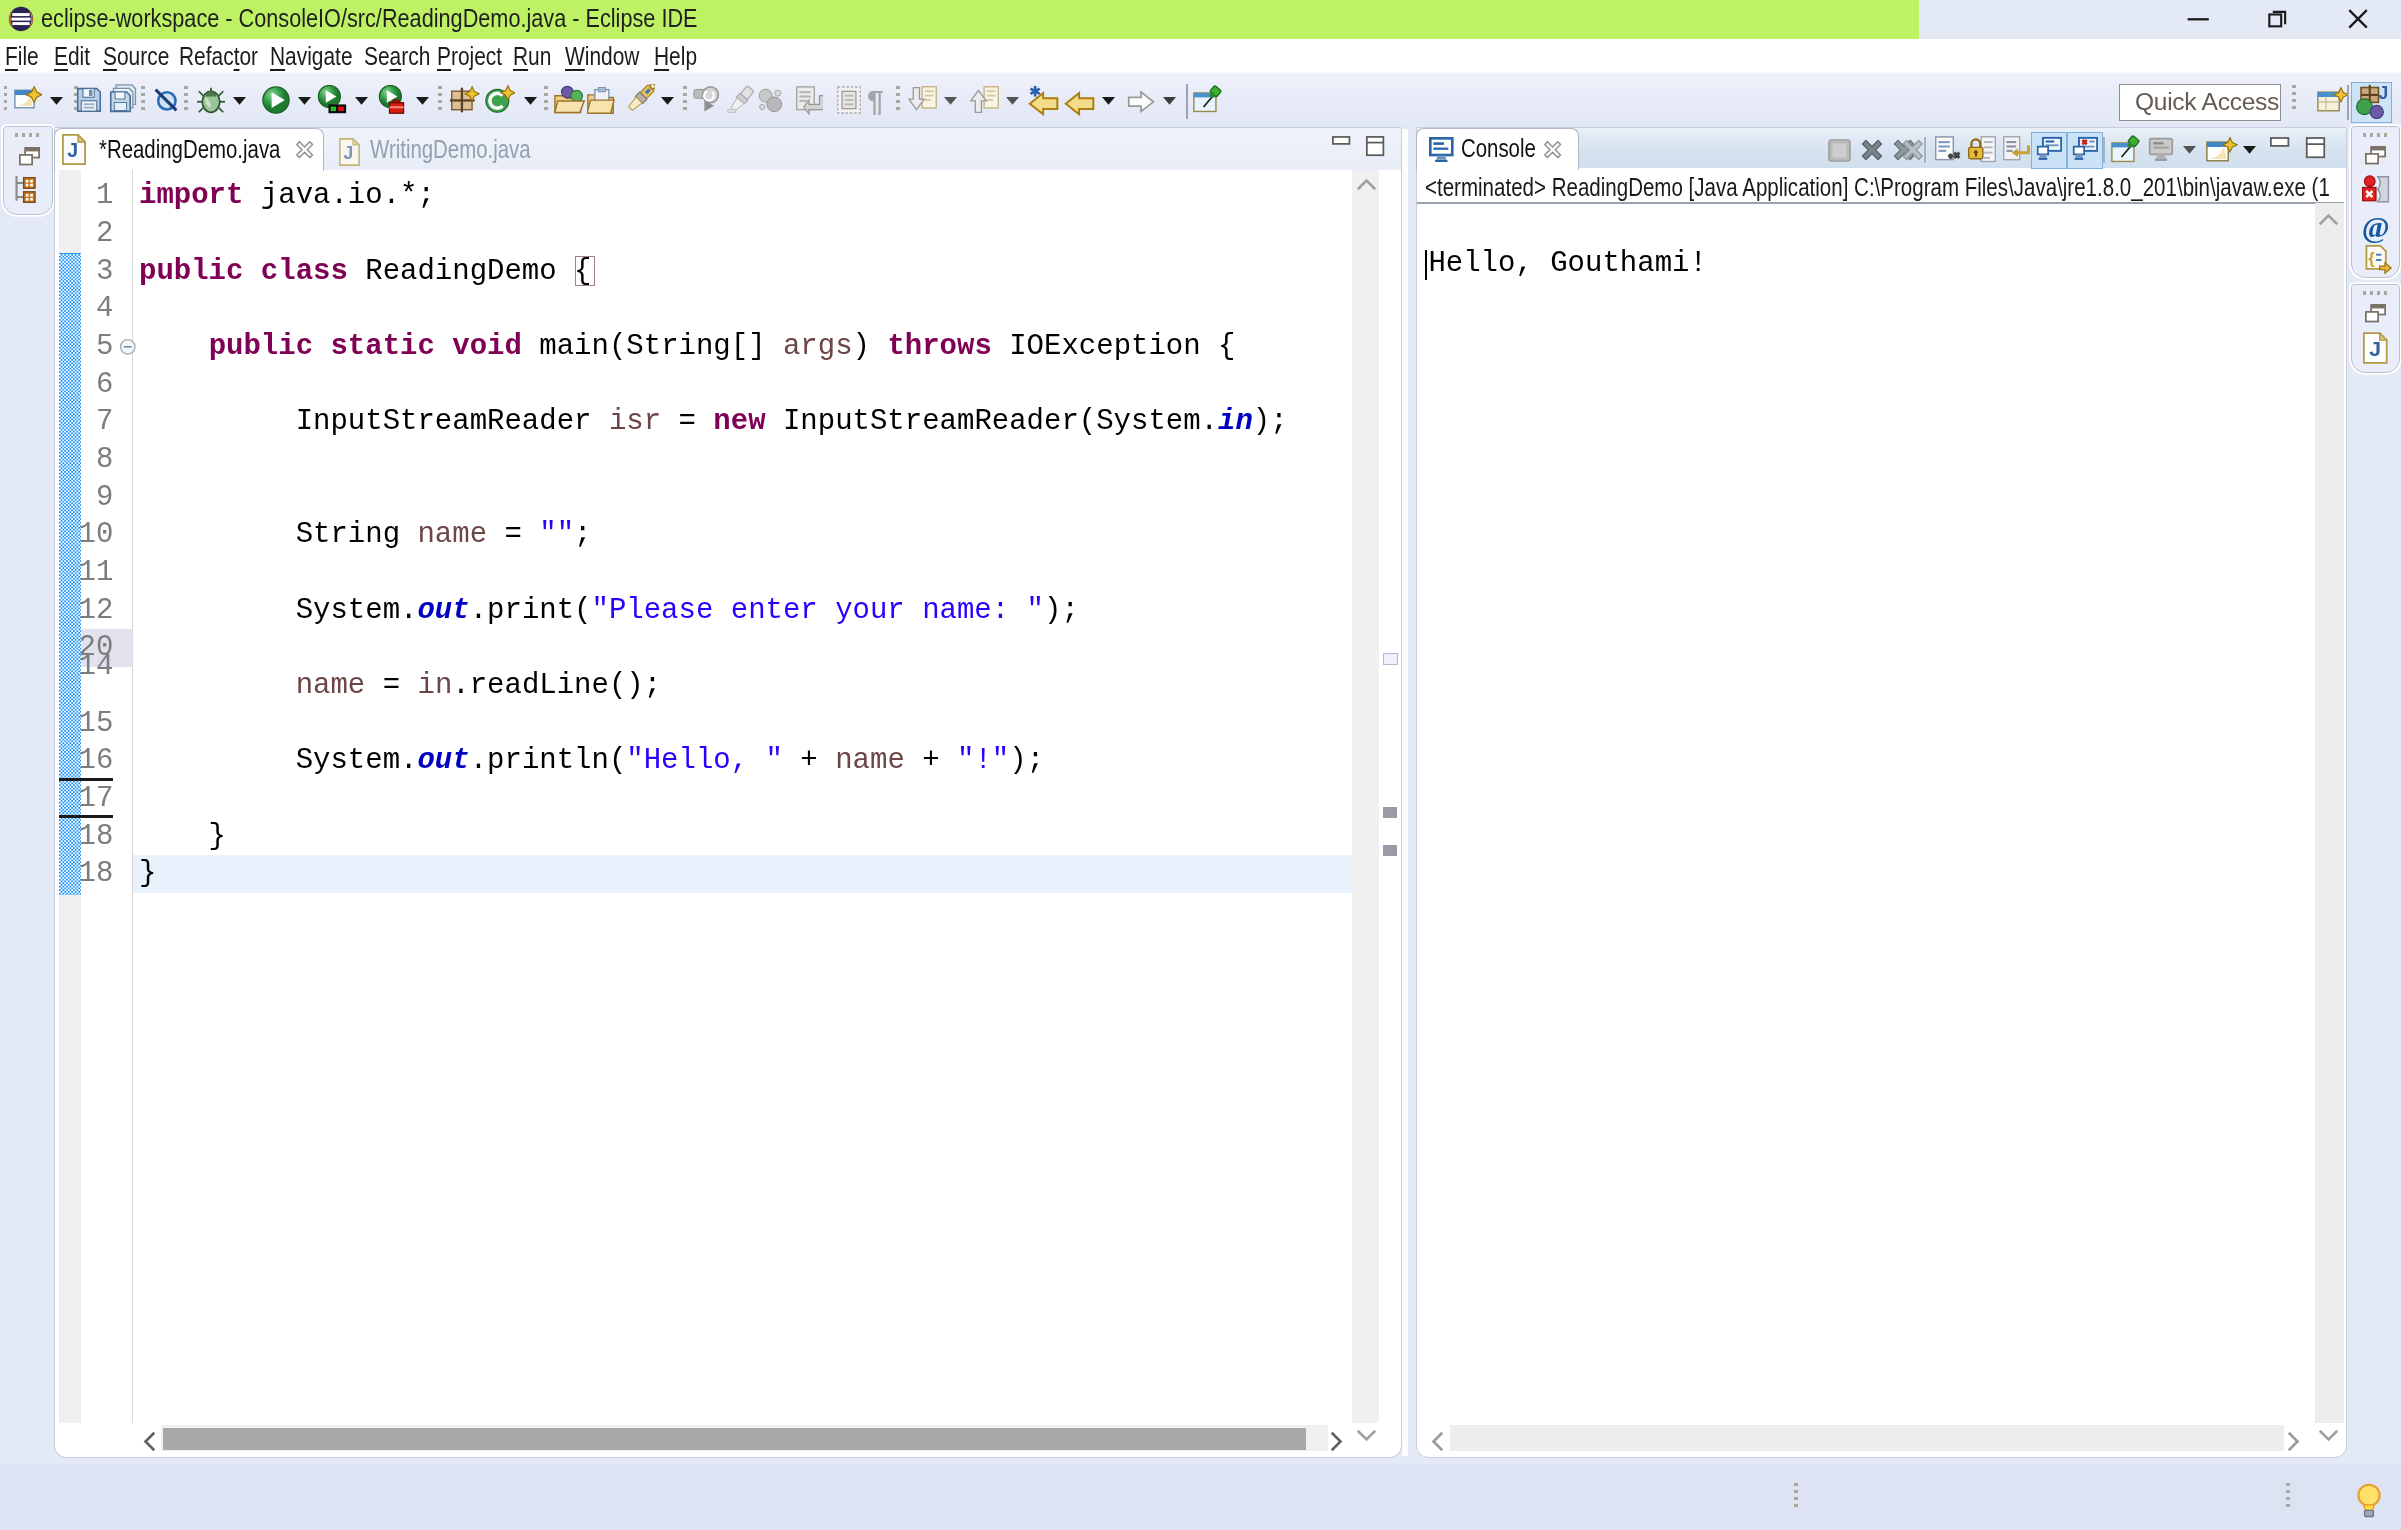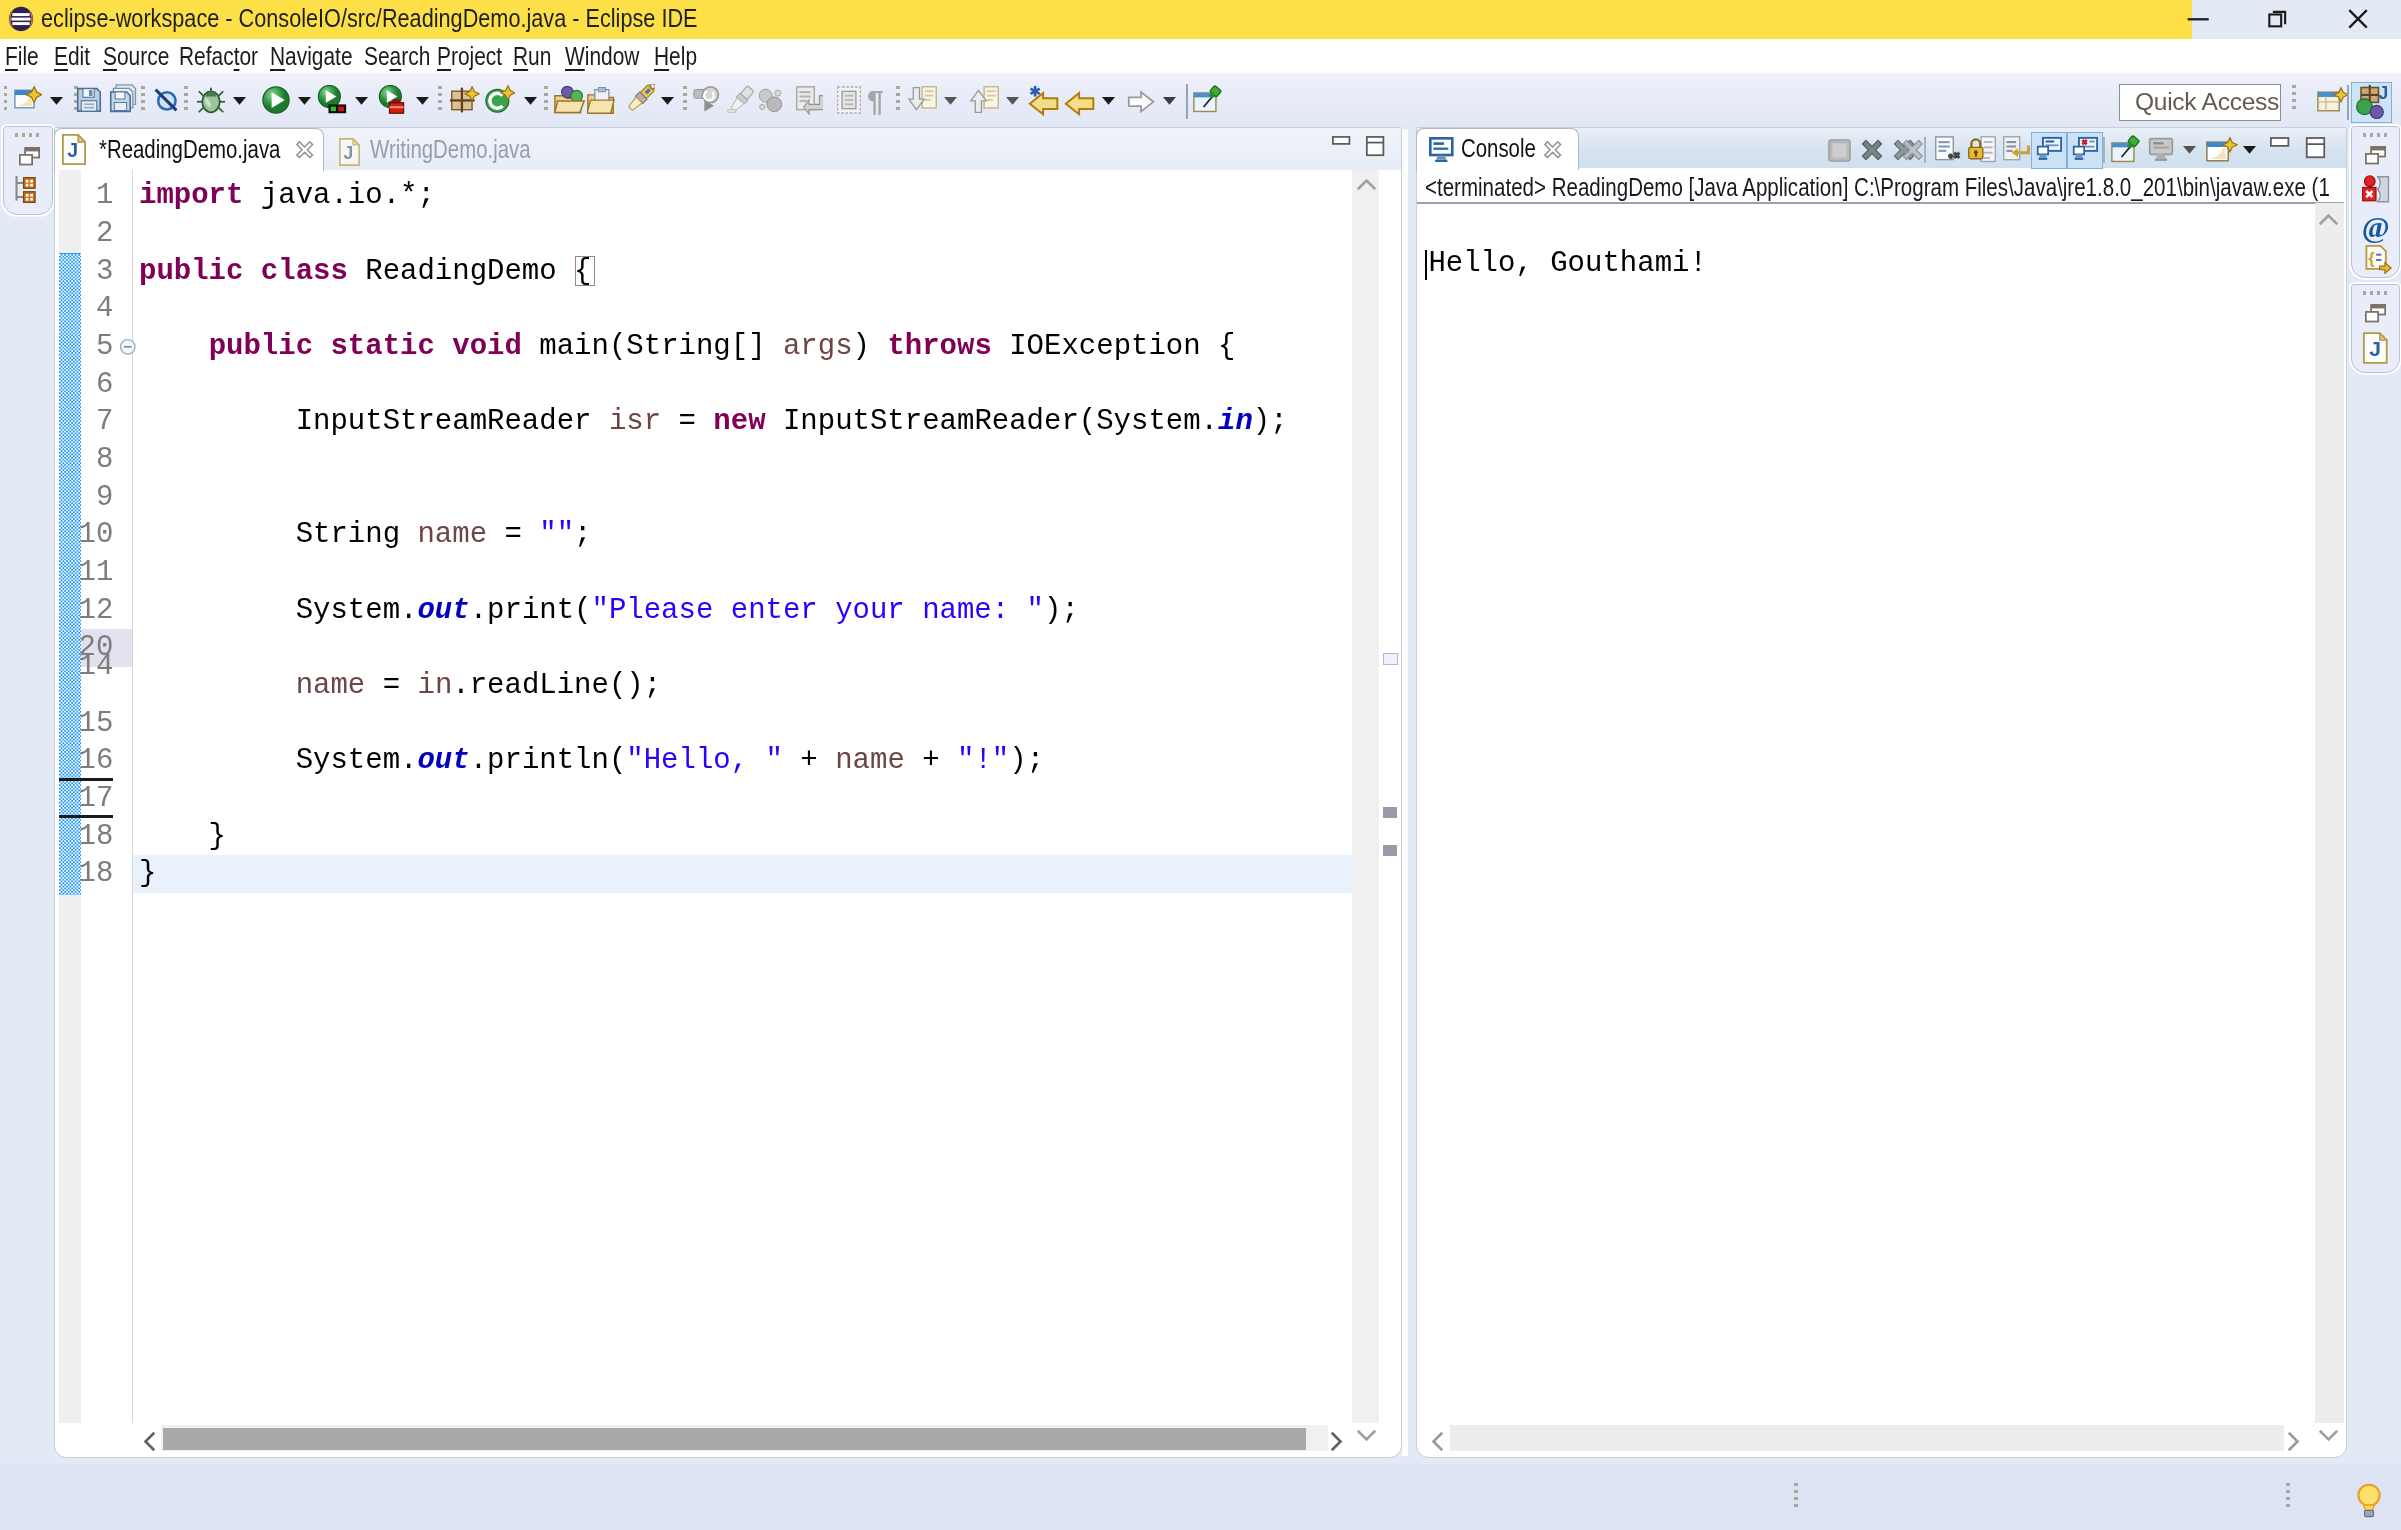--- a/index.html
+++ b/index.html
@@ -1,19 +1,19 @@
 <!DOCTYPE html>
 <html style="font-size:14px"><head>
 <meta charset="utf-8">
 <style>
 html,body{margin:0;padding:0;}
 #root{position:relative;width:2401px;height:1531px;background:#e4e9f6;overflow:hidden;
   font-family:"Liberation Sans",sans-serif;}
 .abs{position:absolute;}
-#titlebar{left:0;top:0;width:2192px;height:39px;background:#fde047;}
+#titlebar{left:0;top:0;width:1919px;height:39px;background:#bef264;}
 #menubar{left:0;top:39px;width:2401px;height:33px;background:#ffffff;}
 .menuitem{position:absolute;top:2.6px;font-size:25.5px;color:#1c1c1c;display:inline-block;transform:scaleX(0.82);transform-origin:0 50%;}
 .menuitem u{text-decoration-thickness:1.8px;text-underline-offset:4.4px;}
 #toolbar{left:0;top:72px;width:2401px;height:57px;
   background:linear-gradient(180deg,#f0f2fb 0%,#e8ecf8 40%,#e2e7f5 100%);
   border-top:0.9px solid #f8fafd;}
 #statusbar{left:0;top:1464px;width:2401px;height:67px;background:#dde3f3;}
 .card{position:absolute;background:#ffffff;border:0.9px solid #c7cddc;}
 .minicard{position:absolute;background:#e9edf9;border:0.9px solid #b9c0d2;
   box-shadow:0 0 0 1.8px #ffffff;border-radius:3.5px 3.5px 14px 14px;}

